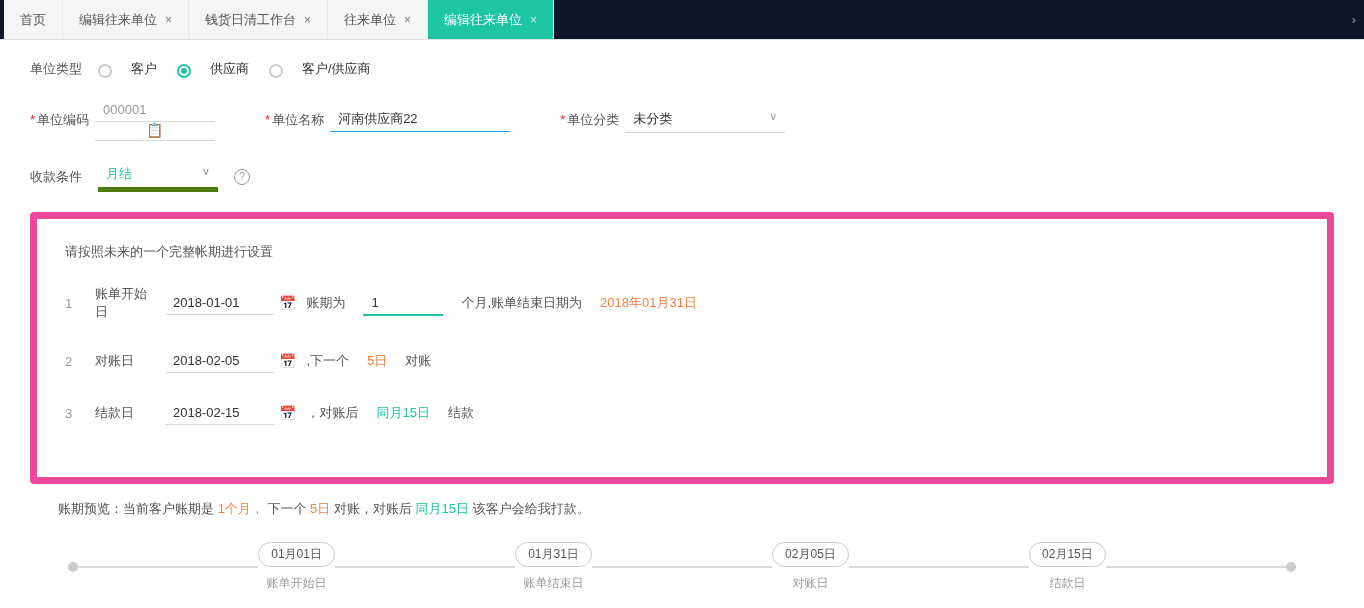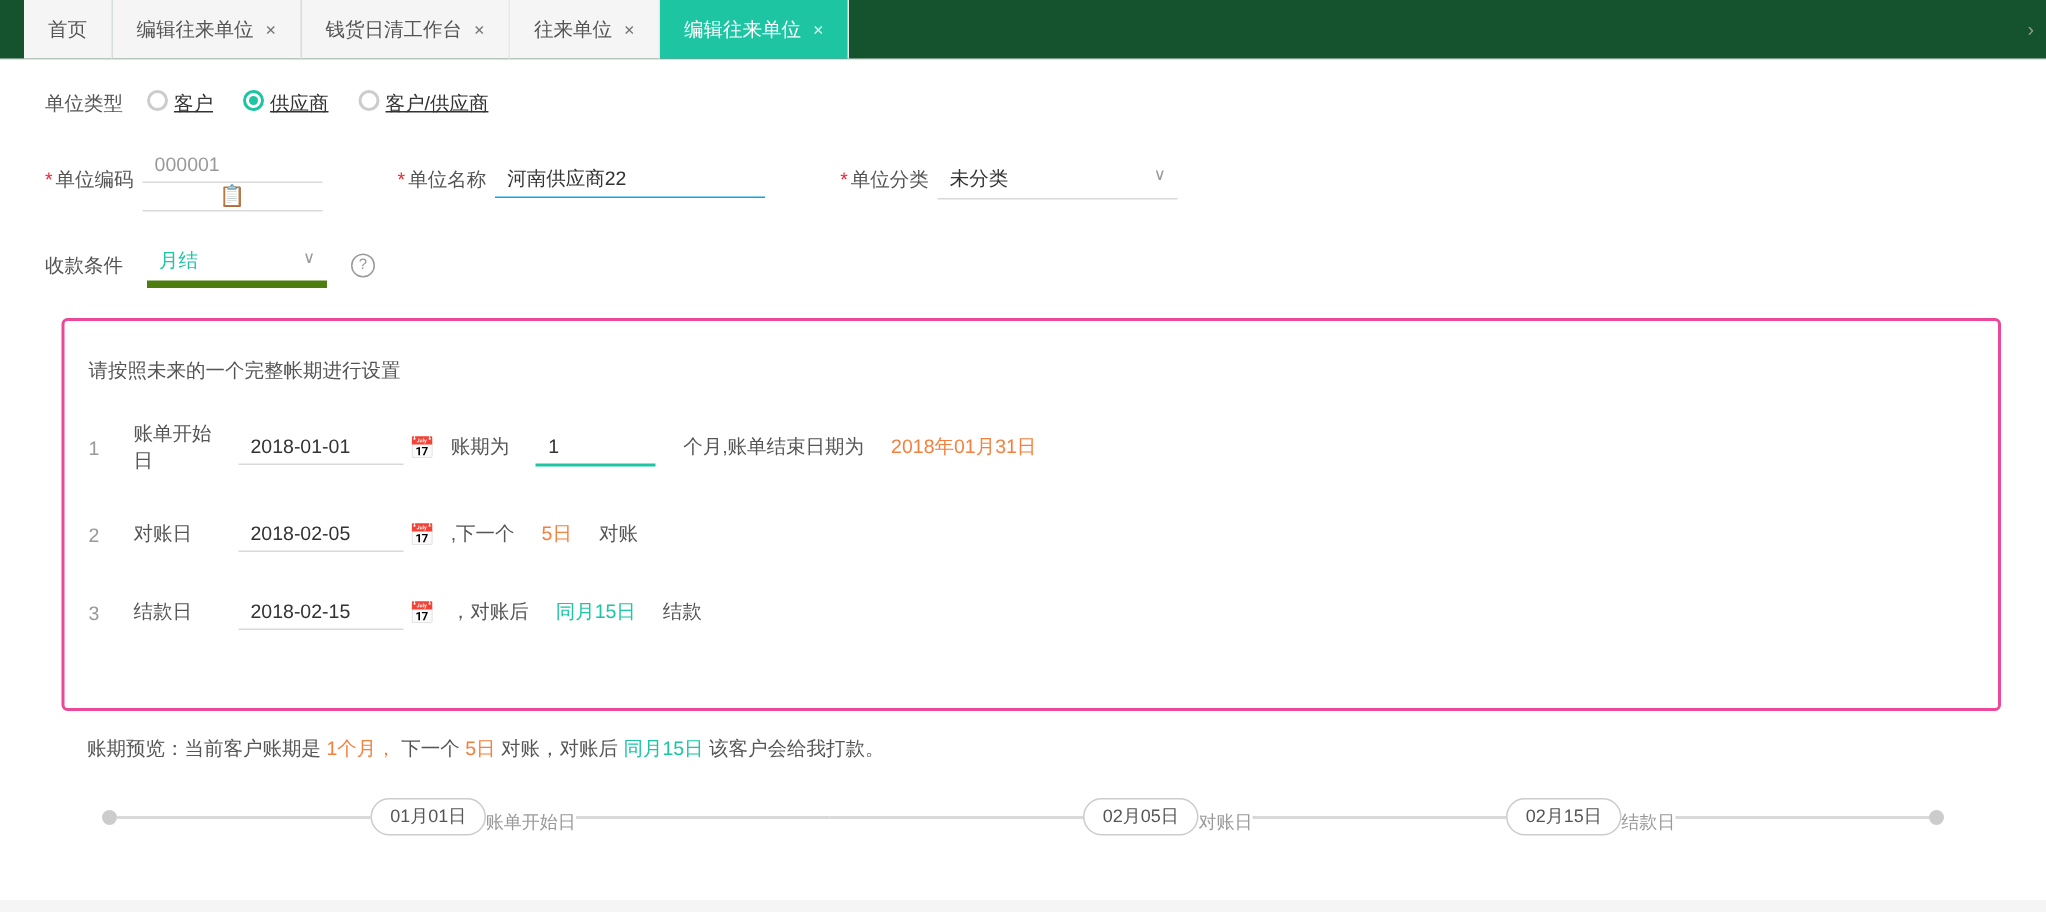--- a/index.html
+++ b/index.html
@@ -2,24 +2,24 @@
 <html><head>
   <meta charset="utf-8">
   <style>
     * { box-sizing: border-box; margin: 0; padding: 0; }
     body { font-family: 'Microsoft YaHei', Arial, sans-serif; font-size: 13px; color: #333; background: #f5f5f5; }
 
     
     .tab-bar {
       display: flex;
       align-items: stretch;
-      background: #14532d;
+      background: #0f172a;
       border-bottom: 1px solid #e0e0e0;
       height: 40px;
-      padding-left: 16px;
+      padding-left: 4px;
       text-align: center;
     }
     .tab {
       display: flex;
       align-items: center;
       padding: 0 16px;
       cursor: pointer;
       font-size: 13px;
       color: #555;
       border-right: 1px solid #e8e8e8;
@@ -75,24 +75,23 @@
     }
 
     
     .radio-group {
       display: flex;
       align-items: center;
       gap: 20px;
     }
     .radio-item {
       display: flex;
-      align-items: flex-start;
-      gap: 4px;
-      cursor: pointer;
-      text-decoration: underline;
+      align-items: flex-end;
+      gap: 19px;
+      cursor: pointer;
     }
     .radio-circle {
       width: 14px;
       height: 14px;
       border-radius: 50%;
       border: 2px solid #ccc;
       display: flex;
       align-items: center;
       justify-content: center;
     }
@@ -179,25 +178,24 @@
       font-size: 10px;
       display: flex;
       align-items: center;
       justify-content: center;
       cursor: pointer;
       margin-left: 6px;
     }
 
     
     .panel-box {
-      border: 2px solid #ec4899;
+      border: 7px solid #ec4899;
       border-radius: 4px;
-      padding: 24px 16px;
+      padding: 24px 28px;
       margin-top: 8px;
-      margin-left: 11px;
     }
     .panel-title {
       font-size: 13px;
       color: #555;
       margin-bottom: 24px;
     }
 
     
     .data-row {
       display: flex;
@@ -273,21 +271,21 @@
     }
     .tl-dot-end {
       width: 10px;
       height: 10px;
       border-radius: 50%;
       background: #ccc;
       flex-shrink: 0;
     }
     .tl-point {
       display: flex;
-      flex-direction: row;
+      flex-direction: column;
       align-items: center;
       flex-shrink: 0;
     }
     .tl-badge {
       border: 1px solid #ccc;
       border-radius: 20px;
       padding: 3px 12px;
       font-size: 12px;
       color: #555;
       background: #fff;
@@ -443,20 +441,24 @@
       <div class="tl-dot-end"></div>
       <div class="tl-line"></div>
 
       <div class="tl-point">
         <div class="tl-badge">01月01日</div>
         <div class="tl-label">账单开始日</div>
       </div>
 
       <div class="tl-line"></div>
 
+      <div class="tl-point">
+        <div class="tl-badge">01月31日</div>
+        <div class="tl-label">账单结束日</div>
+      </div>
 
       <div class="tl-line"></div>
 
       <div class="tl-point">
         <div class="tl-badge">02月05日</div>
         <div class="tl-label">对账日</div>
       </div>
 
       <div class="tl-line"></div>
 

